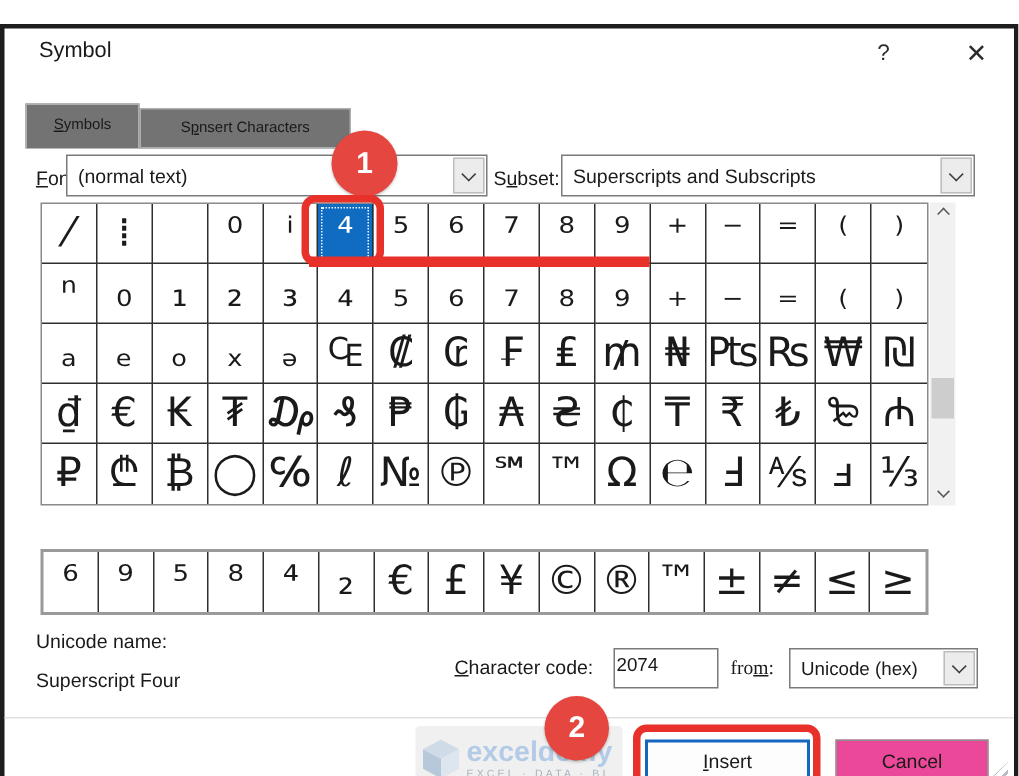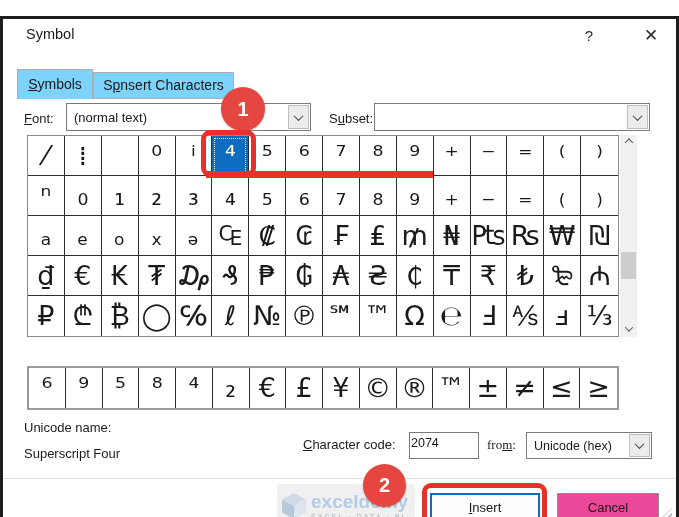--- a/index.html
+++ b/index.html
@@ -14,21 +14,21 @@
   .abs{position:absolute;}
   .u{text-decoration:underline;}
 
   
   .title{left:26px;top:10px;font-size:14.5px;}
   .titlebtn{top:7px;width:30px;height:26px;text-align:center;line-height:26px;font-size:15px;color:#2b2b2b;cursor:pointer;}
   .help{left:574px;}
   .close{left:636px;font-size:17px;}
 
   
-  .tab{background:#7dd3fc;border:1px solid #aeaeae;font-size:14px;text-align:center;cursor:pointer;}
+  .tab{background:#737373;border:1px solid #aeaeae;font-size:10px;text-align:center;cursor:pointer;}
   .tab-active{left:17px;top:53px;width:76px;height:30px;line-height:28px;border-bottom:none;z-index:3;}
   .tab-idle{left:93px;top:56px;width:141px;height:27px;line-height:25px;}
 
   .lbl{font-size:13px;color:#1a1a1a;white-space:nowrap;}
 
   
   .combo{background:#fff;border:1px solid #7a7a7a;cursor:pointer;}
   .combo-val{position:absolute;left:7px;top:0;bottom:0;display:flex;align-items:center;font-size:13px;white-space:nowrap;}
   .combo-btn{position:absolute;right:1px;top:1px;bottom:1px;width:21px;background:#ececec;border:1px solid #bdbdbd;display:flex;align-items:center;justify-content:center;}
   .chev-down{width:7px;height:7px;border-left:1.5px solid #3c3c3c;border-bottom:1.5px solid #3c3c3c;transform:rotate(-45deg) translate(1px,-1px);}
@@ -92,28 +92,29 @@
 <div class="dialog">
 
   <div class="abs title">Symbol</div>
   <div class="abs titlebtn help">?</div>
   <div class="abs titlebtn close">✕</div>
 
   <div class="abs tab tab-active"><span></span><span class="u">S</span><span>ymbols</span></div>
   <div class="abs tab tab-idle"><span>S</span><span class="u">p</span><span>nsert Characters</span></div>
 
   <div class="abs lbl" style="left:24px;top:95px;"><span></span><span class="u">F</span><span>ont:</span></div>
-  <div class="abs combo" style="left:66px;top:87px;width:245px;height:28px;">
+  <div class="abs combo" style="left:44px;top:87px;width:281px;height:28px;">
     <span class="combo-val">(normal text)</span>
     <span class="combo-btn">
         <i class="chev-down"></i>
       </span>
   </div>
   <div class="abs lbl" style="left:329px;top:95px;"><span>S</span><span class="u">u</span><span>bset:</span></div>
   <div class="abs combo" style="left:374px;top:87px;width:276px;height:28px;">
+    <span class="combo-val">Superscripts and Subscripts</span>
     <span class="combo-btn">
         <i class="chev-down"></i>
       </span>
   </div>
 
   <div class="abs sgrid" id="sgrid">
       <div class="cell">⁄</div>
       <div class="cell">⁞</div>
       <div class="cell"></div>
       <div class="cell">⁰</div>

